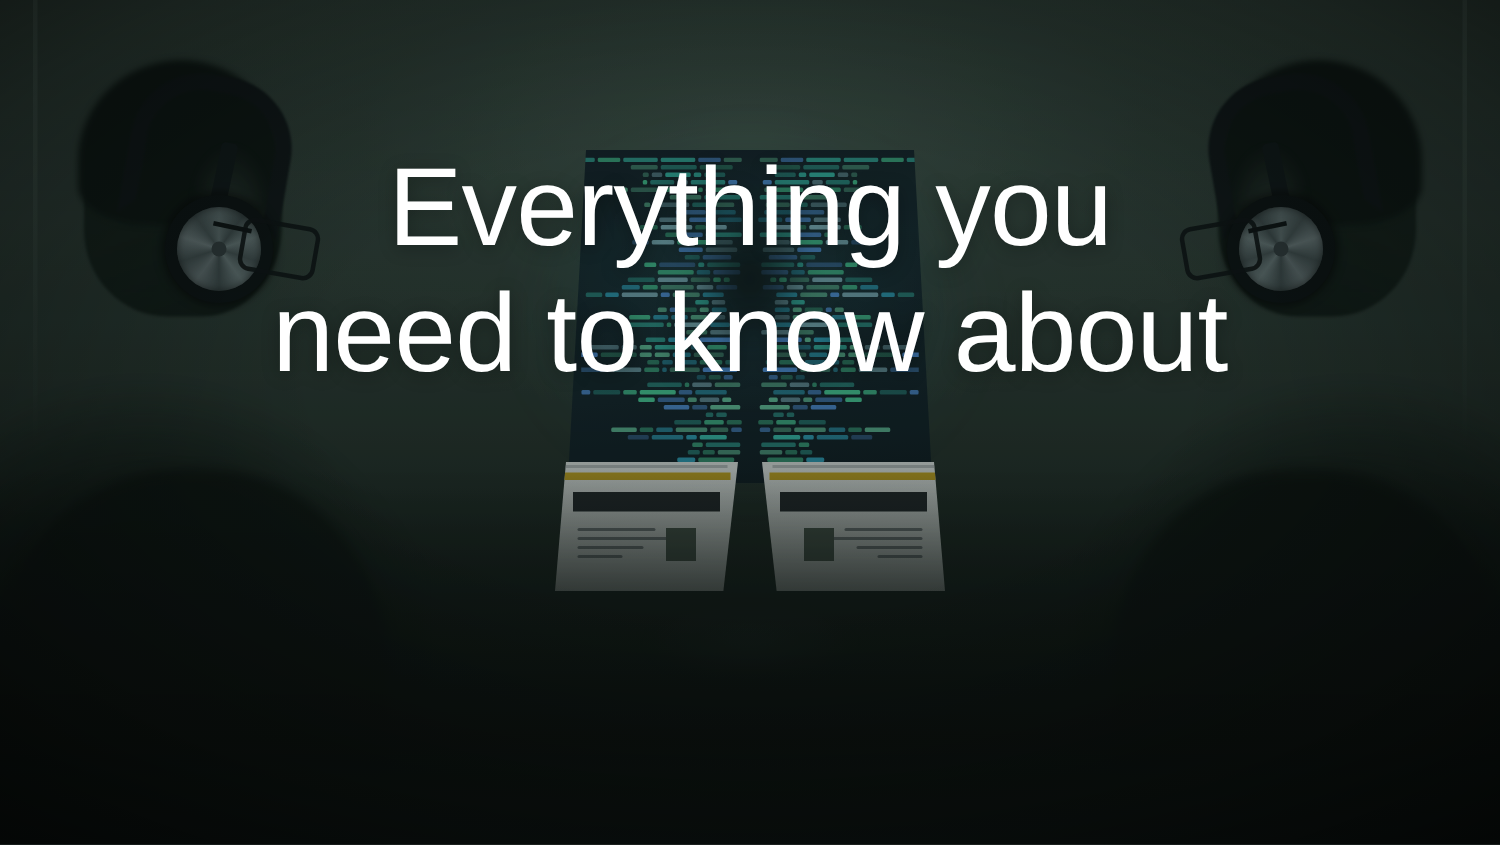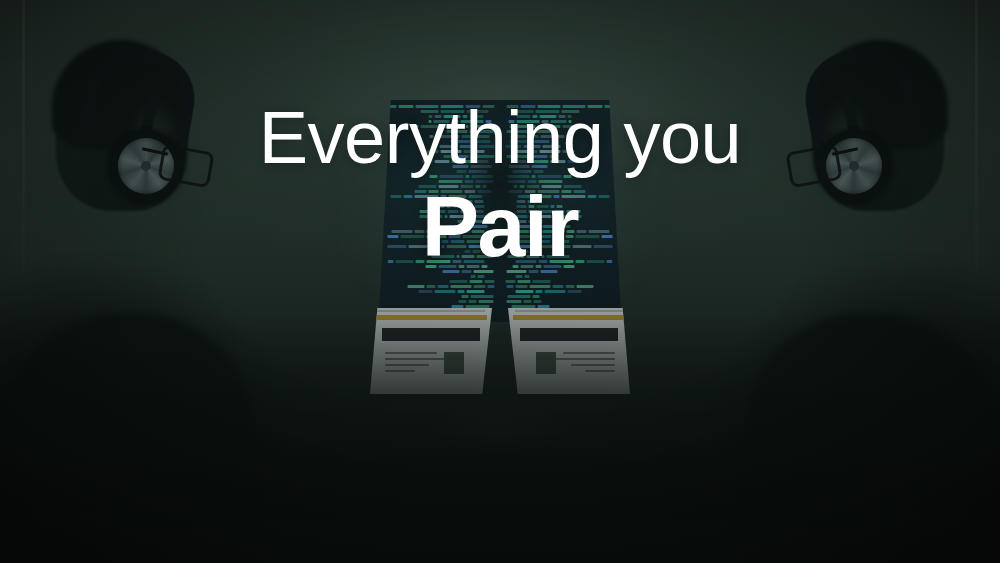--- a/index.html
+++ b/index.html
@@ -835,16 +835,16 @@
 
     <div class="hands"></div>
     <div class="desk-shadow"></div>
     <div class="grade"></div>
     <div class="scrim"></div>
     <div class="vignette"></div>
   </div>
 
   <div class="title-block">
     <span class="title-line title-light">Everything you</span>
-    <span class="title-line title-bold">Pair</span>
+    <span class="title-line title-light">need to know about</span>
   </div>
 
 </div>
 
 </body></html>

